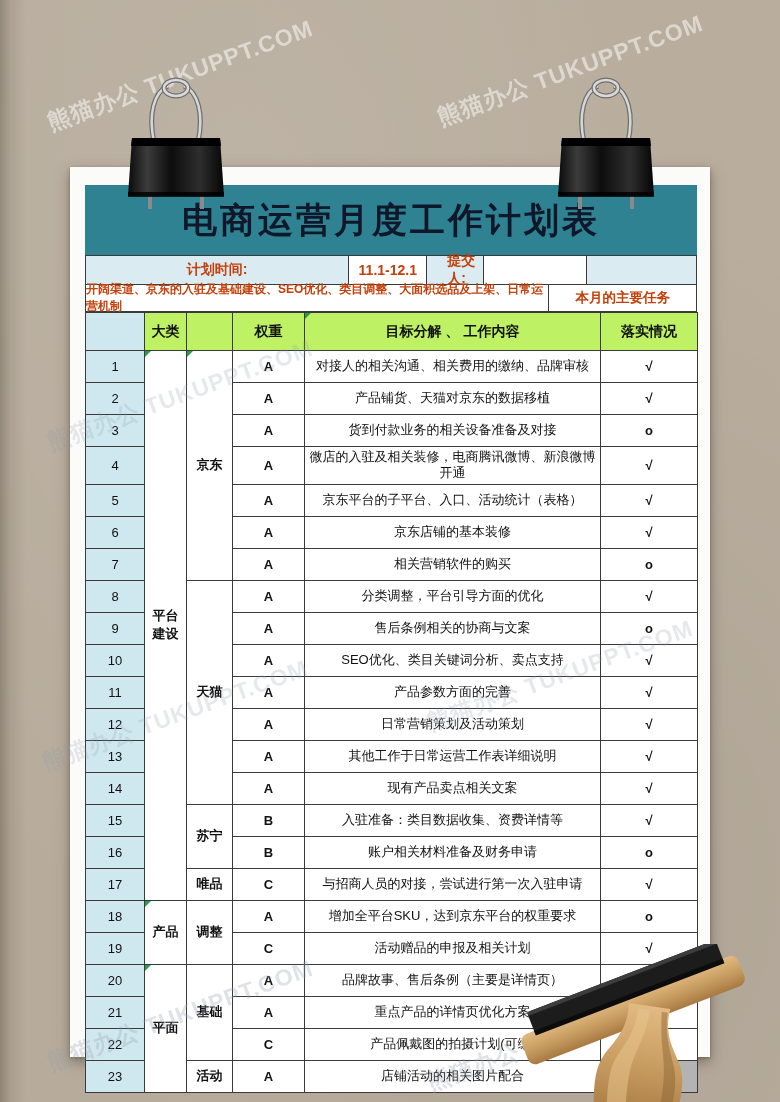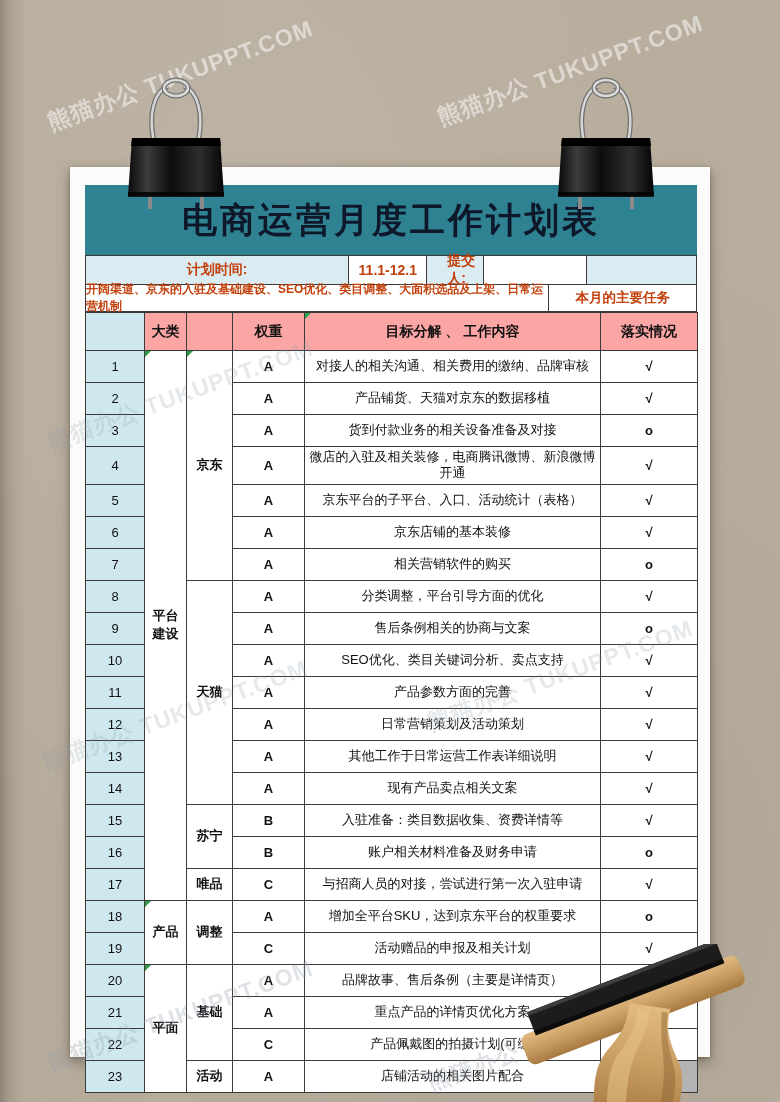--- a/index.html
+++ b/index.html
@@ -38,21 +38,21 @@
   .task{height:27px;}
   .task .c1{width:147px;background:#fff;font-weight:bold;font-size:13.5px;}
   .task .c2{width:465px;background:#fff;font-weight:bold;font-size:12px;}
 
   table.grid{border-collapse:collapse;table-layout:fixed;width:612px;background:#fff;}
   table.grid col.w1{width:59px;} table.grid col.w2{width:42px;} table.grid col.w3{width:46px;}
   table.grid col.w4{width:72px;} table.grid col.w5{width:296px;} table.grid col.w6{width:97px;}
   table.grid td,table.grid th{border:1px solid var(--ink,#333);position:relative;
       font-size:13px;color:#111;text-align:center;vertical-align:middle;padding:2px 3px;}
   table.grid{border:1.5px solid var(--ink,#333);}
-  table.grid thead th{height:33px;background:#fca5a5;font-weight:bold;font-size:14px;}
+  table.grid thead th{height:33px;background:#bef264;font-weight:bold;font-size:14px;}
   table.grid thead th.num{background:var(--numblue,#cfe8f0);}
   table.grid tbody tr{height:30px;}
   td.num{background:var(--numblue,#cfe8f0);font-size:14px;}
   td.cat,td.sub{font-weight:600;font-size:13.5px;background:#fff;}
   td.wt{font-weight:bold;font-size:14.5px;background:#fff;}
   td.task{text-align:left;padding-left:8px;background:#fff;line-height:1.25;}
   td.status{font-weight:bold;color:var(--check,#1f3a5f);font-size:15px;background:#fff;}
   td.status.grayed{background:var(--graycell,#b3b3b3);}
   .gmark::before{content:'';position:absolute;top:0;left:0;width:0;height:0;
       border-top:6px solid #2e9e44;border-right:6px solid transparent;}

